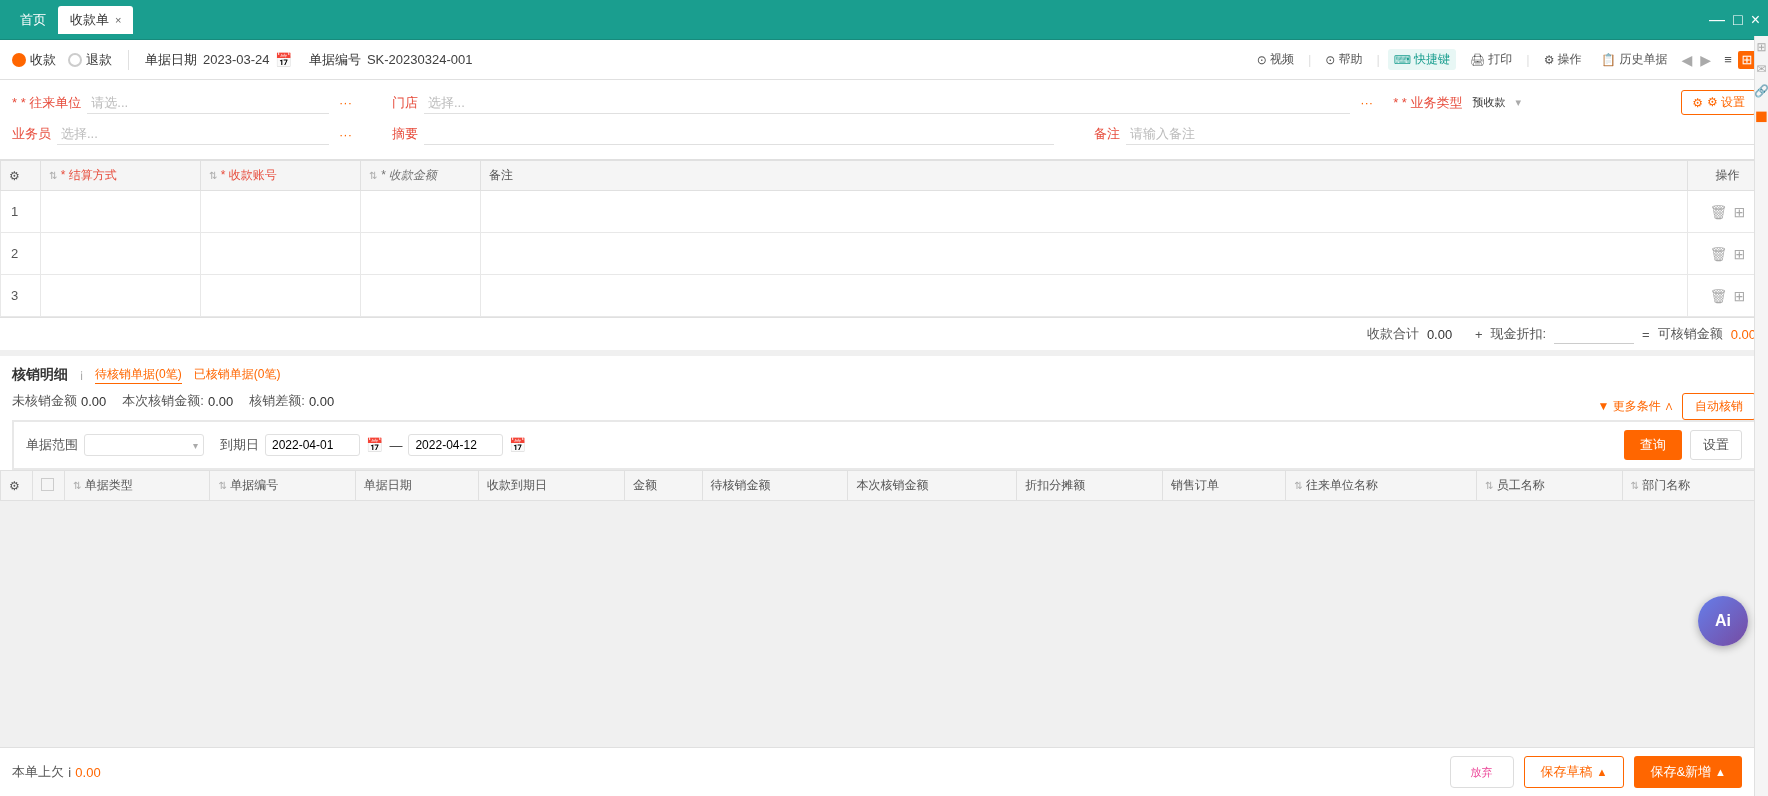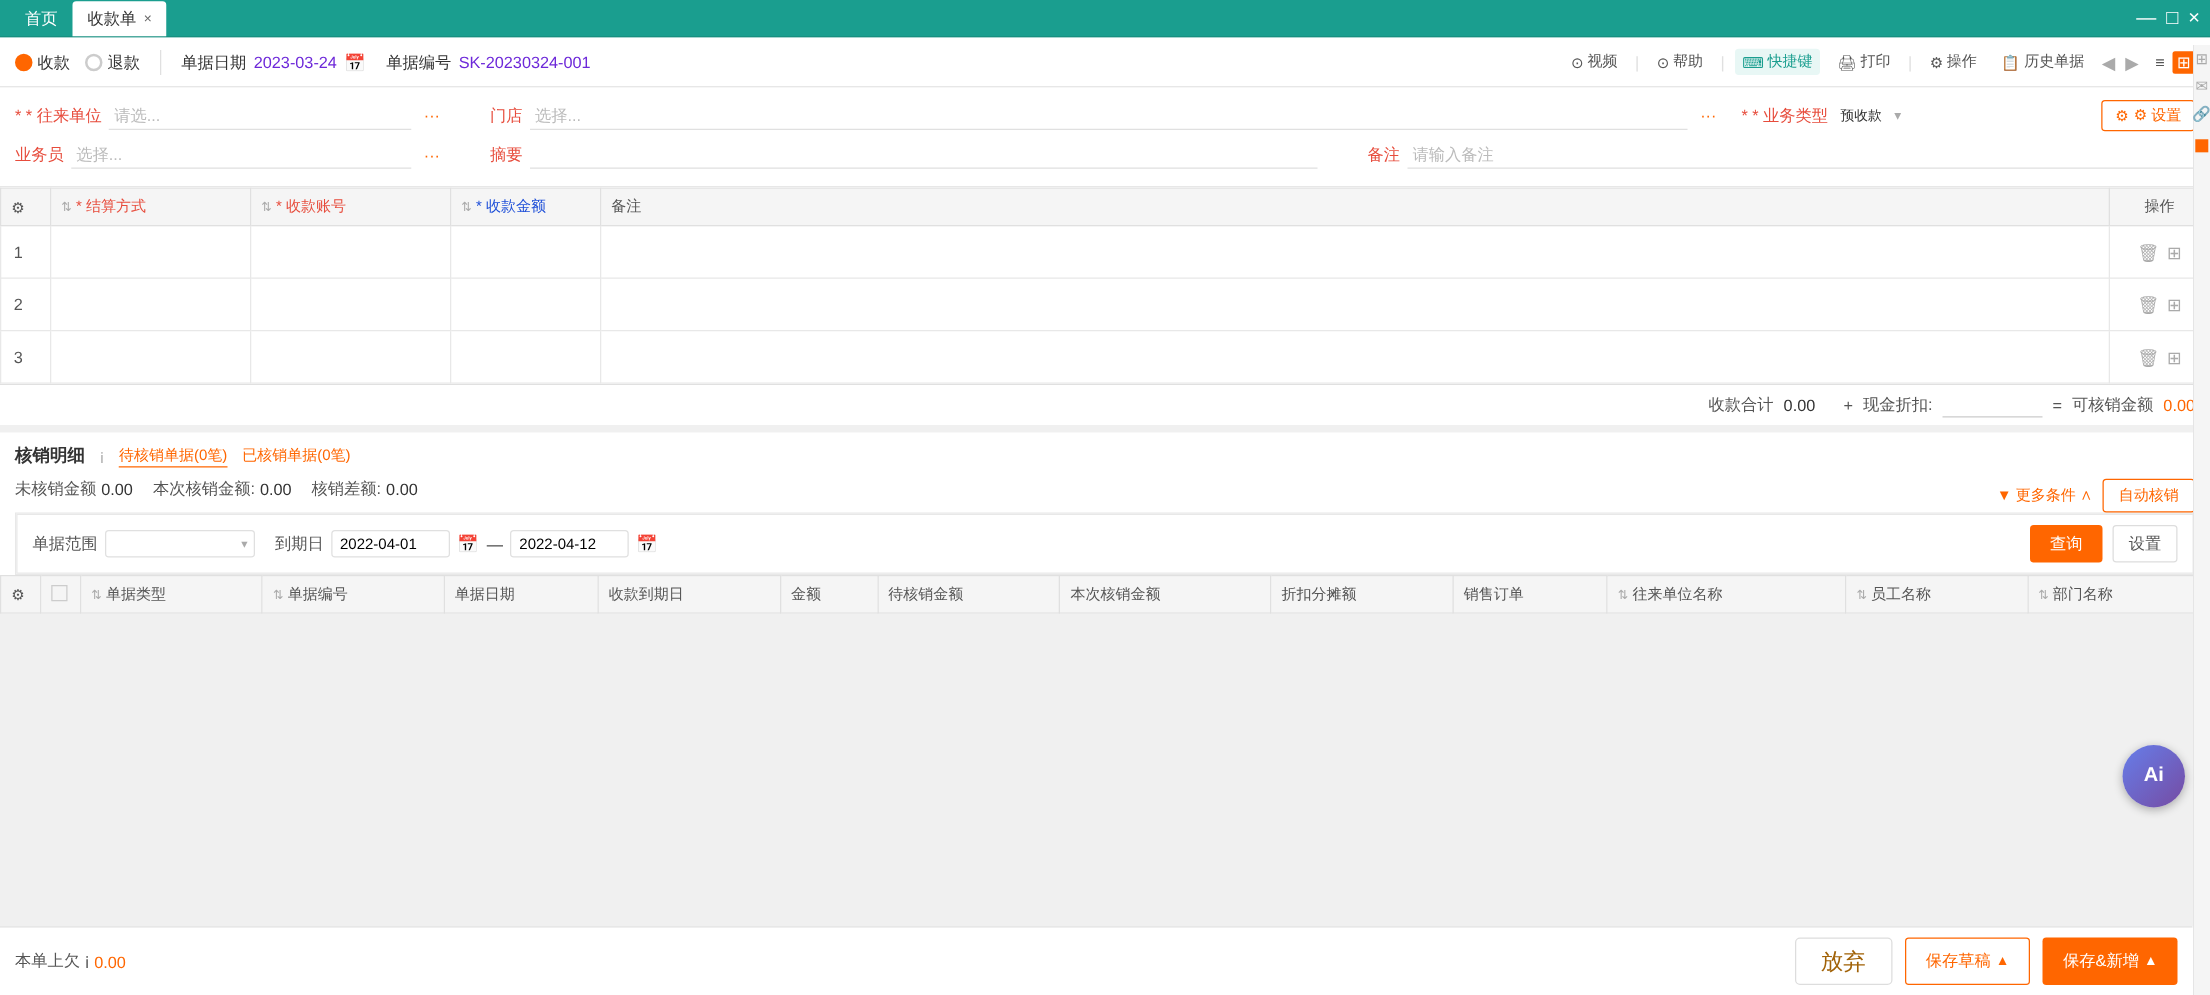--- a/index.html
+++ b/index.html
@@ -1,20 +1,20 @@
 <!DOCTYPE html>
 <html><head>
   <meta charset="utf-8">
   <style>
     * { box-sizing: border-box; margin: 0; padding: 0; }
     body { font-family: 'Microsoft YaHei', Arial, sans-serif; font-size: 13px; background: #f0f0f0; color: #333; height: 796px; overflow: hidden; }
 
     
     .tab-bar {
-      display: flex; align-items: center; background: #1a9e8f; height: 30px; padding: 0 8px;
+      display: flex; align-items: center; background: #1a9e8f; height: 40px; padding: 0 8px;
       border-bottom: 1px solid #178a7c;
     }
     .tab-item {
       display: flex; align-items: center; padding: 0 12px; height: 28px; cursor: pointer;
       color: #fff; font-size: 13px; border-radius: 3px 3px 0 0; gap: 6px;
     }
     .tab-item.home { background: transparent; }
     .tab-item.active { background: #fff; color: #333; }
     .tab-close { font-size: 11px; color: #666; cursor: pointer; }
     .tab-bar-right { margin-left: auto; display: flex; gap: 8px; }
@@ -25,21 +25,21 @@
       display: flex; align-items: center; background: #fff; height: 40px; padding: 0 12px;
       border-bottom: 1px solid #e0e0e0; gap: 16px;
     }
     .radio-group { display: flex; align-items: center; gap: 12px; }
     .radio-item { display: flex; align-items: center; gap: 4px; cursor: pointer; font-size: 13px; }
     .radio-dot { width: 14px; height: 14px; border-radius: 50%; border: 2px solid #ccc; display: inline-block; }
     .radio-dot.active { border-color: #f60; background: #f60; }
     .divider-v { width: 1px; height: 20px; background: #e0e0e0; }
     .field-group { display: flex; align-items: center; gap: 6px; font-size: 13px; }
     .field-label { color: #333; white-space: nowrap; }
-    .field-value { color: #6d28d9; font-weight: 500; }
+    .field-value { color: #404040; font-weight: 500; }
     .calendar-icon { color: #f60; cursor: pointer; font-size: 14px; }
     .toolbar-right { margin-left: auto; display: flex; align-items: center; gap: 8px; }
     .toolbar-btn { display: flex; align-items: center; gap: 3px; color: #555; font-size: 12px; cursor: pointer; padding: 2px 6px; }
     .toolbar-btn.active { color: #1a9e8f; }
     .nav-arrow { color: #aaa; cursor: pointer; font-size: 14px; }
     .layout-btn { display: flex; align-items: center; gap: 1px; }
     .layout-icon { width: 18px; height: 18px; display: flex; align-items: center; justify-content: center; cursor: pointer; color: #555; font-size: 13px; }
     .layout-icon.active { background: #f60; color: #fff; border-radius: 2px; }
 
     
@@ -138,21 +138,21 @@
     }
 
     
     .footer {
       display: flex; align-items: center; background: #fff; padding: 8px 12px;
       border-top: 1px solid #e0e0e0; gap: 12px; position: fixed; bottom: 0; width: calc(100% - 14px);
     }
     .footer-left { display: flex; align-items: center; gap: 4px; font-size: 13px; color: #555; }
     .footer-value { color: #f60; }
     .footer-right { margin-left: auto; display: flex; gap: 10px; }
-    .discard-btn { background: #fff; border: 1px solid #ddd; color: #a16207; padding: 6px 20px; border-radius: 4px; cursor: pointer; font-size: 18px; }
+    .discard-btn { background: #fff; border: 1px solid #ddd; color: #ec4899; padding: 6px 20px; border-radius: 4px; cursor: pointer; font-size: 11px; }
     .save-draft-btn {
       background: #fff; border: 1px solid #f60; color: #f60; padding: 6px 16px;
       border-radius: 3px; cursor: pointer; font-size: 13px; display: flex; align-items: center; gap: 4px;
     }
     .save-new-btn {
       background: #f60; border: none; color: #fff; padding: 6px 16px;
       border-radius: 3px; cursor: pointer; font-size: 13px; display: flex; align-items: center; gap: 4px;
     }
     .btn-arrow { font-size: 11px; }
 
@@ -306,21 +306,21 @@
           <th style="width:160px;">
             <span class="sort-icon">⇅</span>
             <span style="color:#e74c3c;">* 结算方式</span>
           </th>
           <th style="width:160px;">
             <span class="sort-icon">⇅</span>
             <span style="color:#e74c3c;">* 收款账号</span>
           </th>
           <th style="width:120px;">
             <span class="sort-icon">⇅</span>
-            <span style="color:#1d4ed8;">* 收款金额</span>
+            <span style="color:#737373;font-style:italic;">* 收款金额</span>
           </th>
           <th>
             <span>备注</span>
           </th>
           <th style="width:80px; text-align:center;">
             <span>操作</span>
           </th>
         </tr>
       </thead>
       <tbody>

